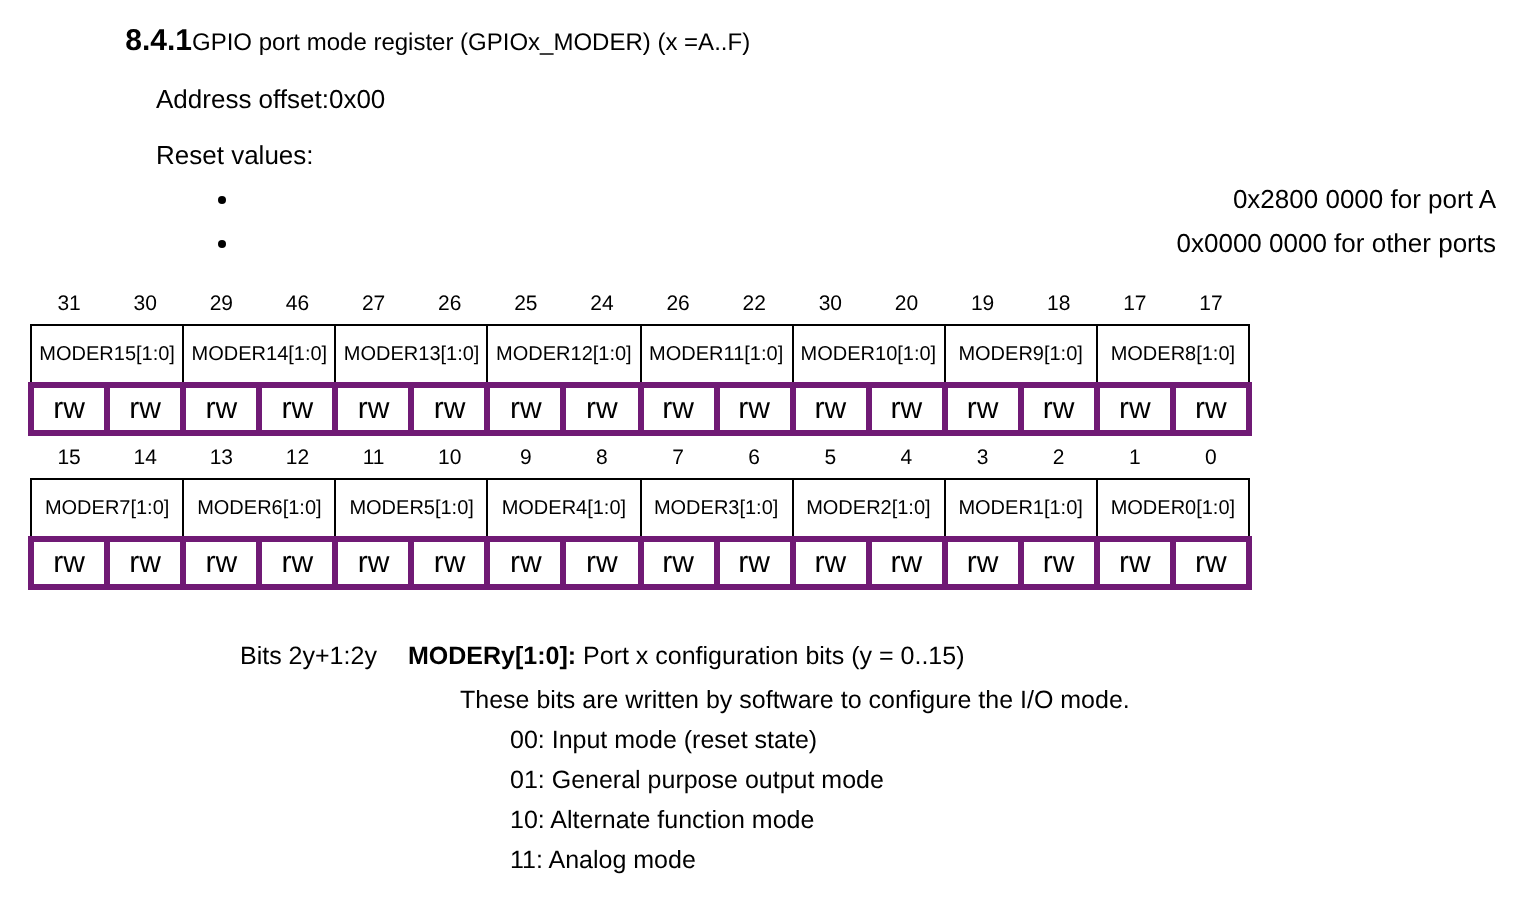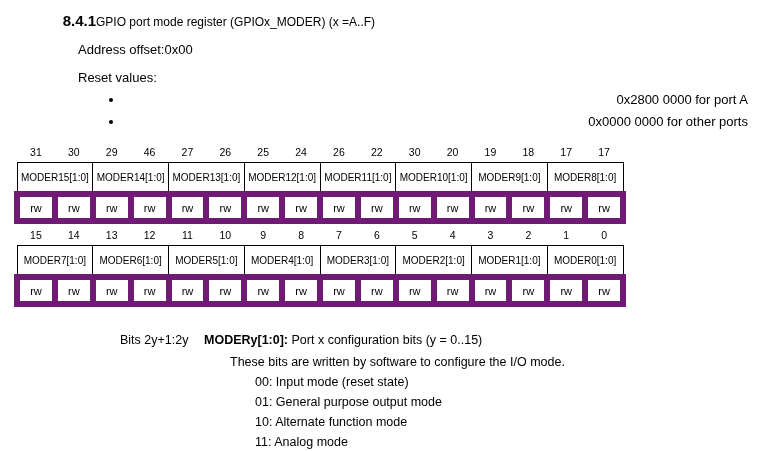--- a/index.html
+++ b/index.html
@@ -66,22 +66,22 @@
     font-size: 10.5px;
     height: 16px;
     padding-bottom: 2px;
   }
   td.field {
     border: 1px solid #000;
     font-size: 10px;
     height: 26px;
   }
   td.rw {
-    border: 6px solid #701a75;
-    font-size: 11px;
+    border: 3px solid #701a75;
+    font-size: 15px;
     height: 19px;
   }
   .desc {
     margin-top: 26px;
     font-size: 12.5px;
   }
   .desc-row {
     margin-left: 106px;
     display: flex;
   }

